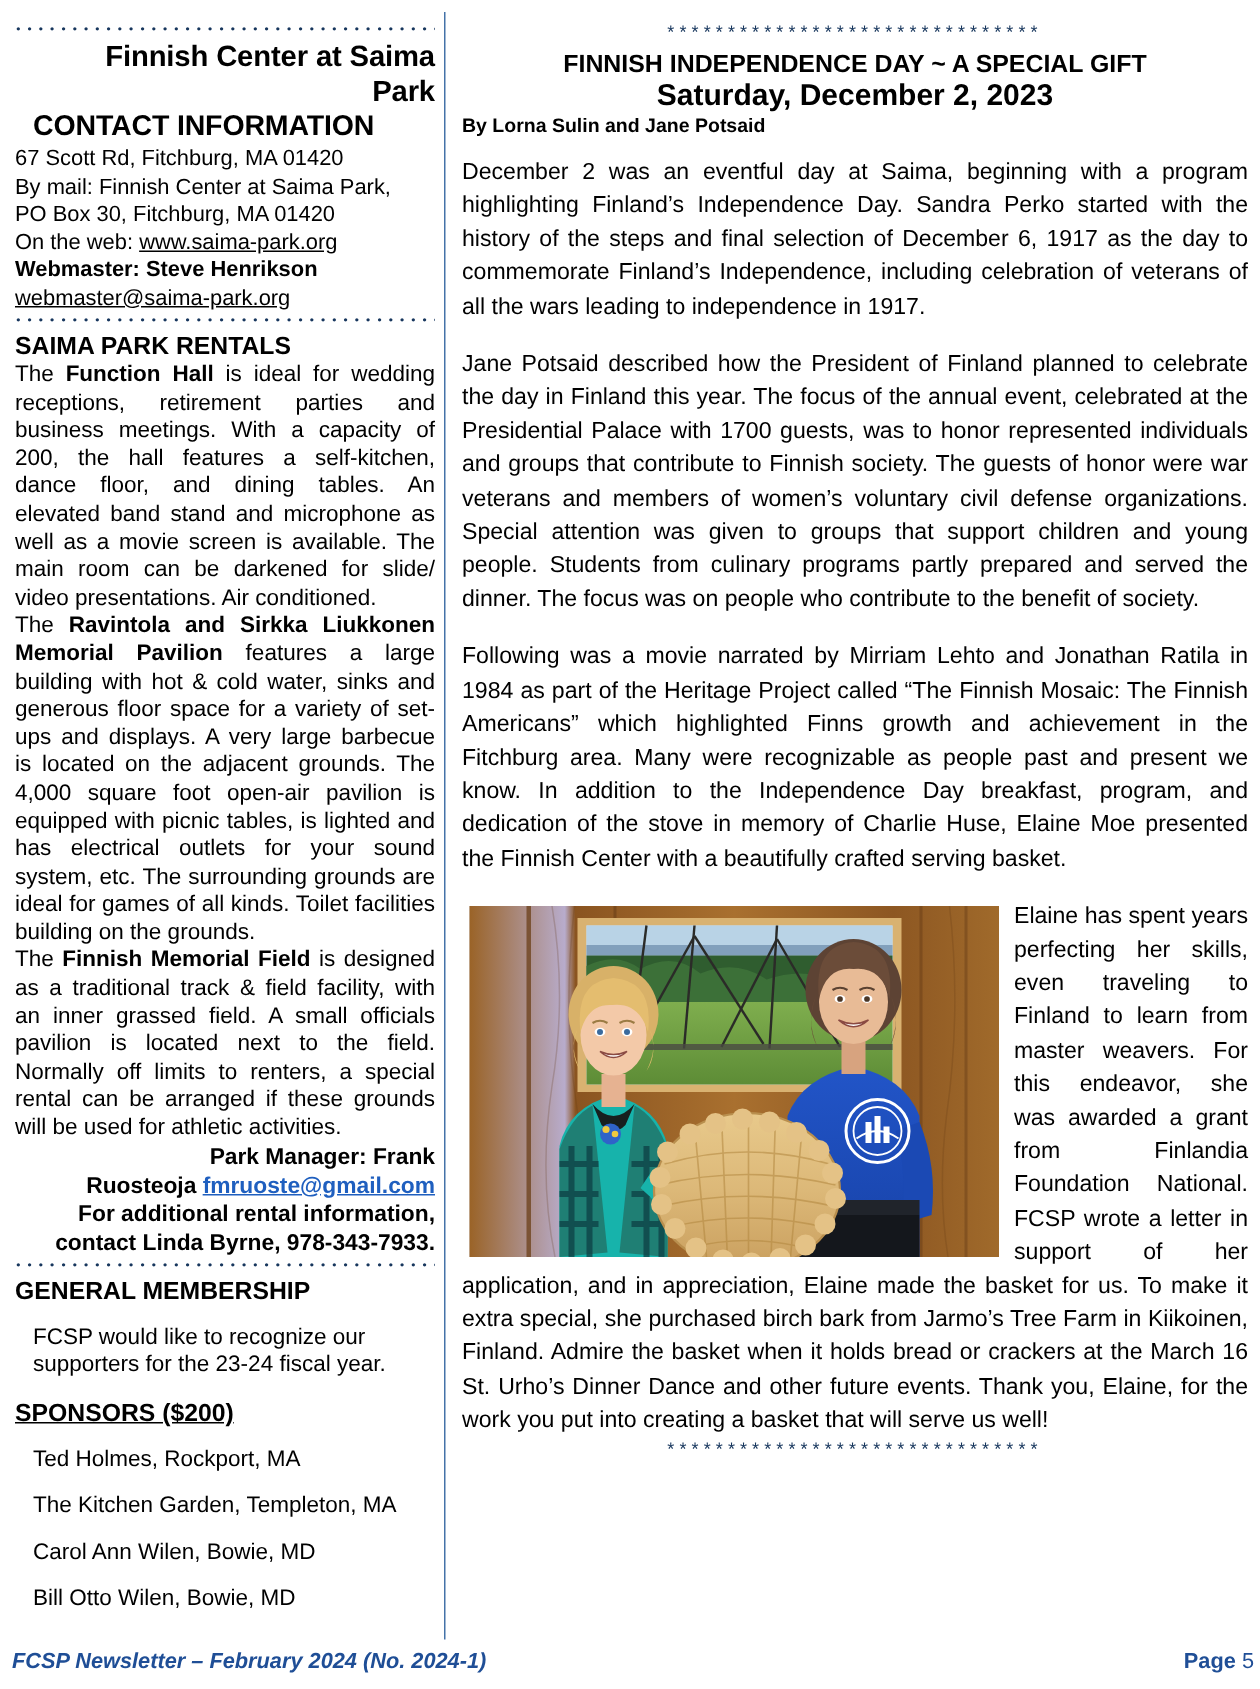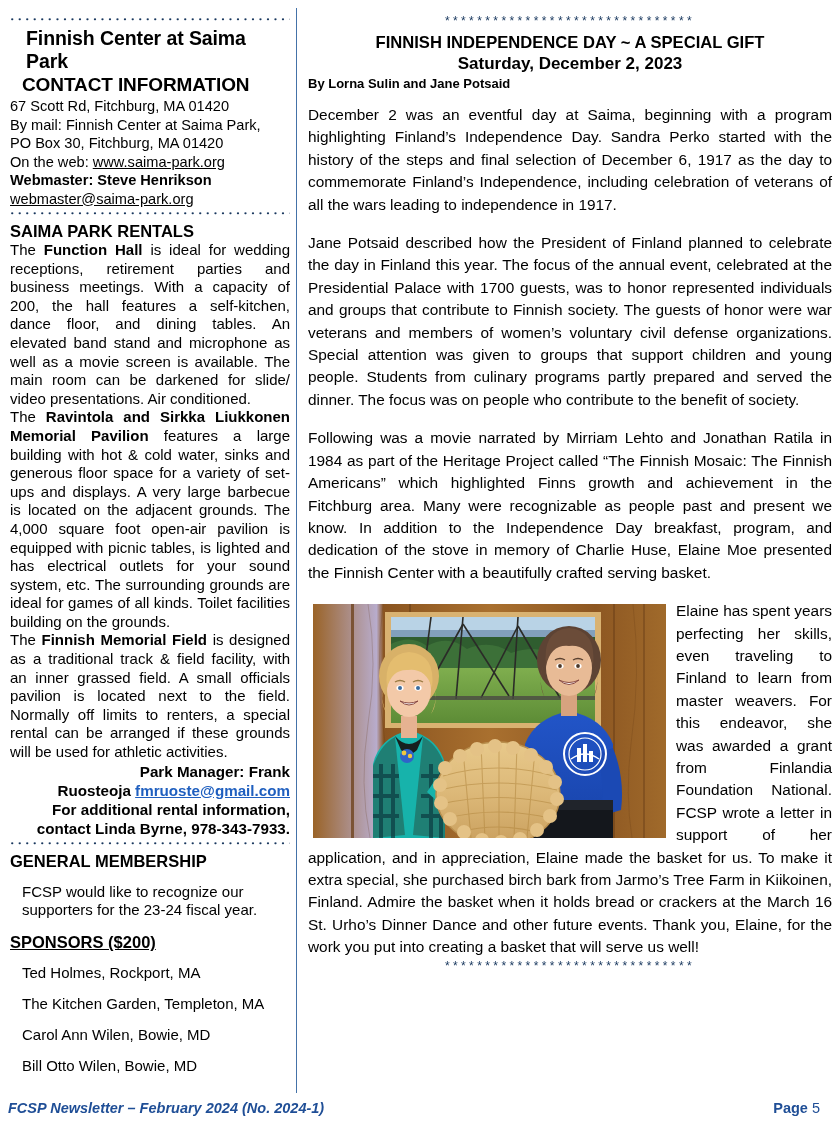--- a/index.html
+++ b/index.html
@@ -75,20 +75,21 @@
     margin: 0;
   }
 
   
   .l-title {
     font-size: 19.5px;
     font-weight: bold;
     line-height: 23px;
     margin: 2px 0 0 16px;
     letter-spacing: -0.1px;
+    text-align: right;
   }
   .l-subtitle {
     font-size: 19px;
     font-weight: bold;
     line-height: 23px;
     margin: 0 0 1px 12px;
     letter-spacing: -0.1px;
   }
   .l-contact {
     font-size: 14.6px;
@@ -136,21 +137,21 @@
 
   
   .r-title {
     font-size: 16.6px;
     font-weight: bold;
     line-height: 21px;
     text-align: center;
     margin: 4px 0 0 0;
   }
   .r-subtitle {
-    font-size: 17px;
+    font-size: 20px;
     font-weight: bold;
     line-height: 22px;
     text-align: center;
     margin: 0;
   }
   .r-byline {
     font-size: 13px;
     font-weight: bold;
     line-height: 18px;
     text-align: left;
@@ -199,21 +200,21 @@
     position: absolute;
     left: 8px;
     top: 18px;
     font-size: 14.5px;
     font-weight: bold;
     font-style: italic;
     color: #1f4e96;
   }
   .footer-right {
     position: absolute;
-    right: 20px;
+    right: 4px;
     top: 18px;
     font-size: 14.5px;
     color: #1f4e96;
   }
   .footer-right .pg { font-weight: bold; }
   .clearfix::after { content: ""; display: block; clear: both; }
 </style>
 </head>
 <body>
 

